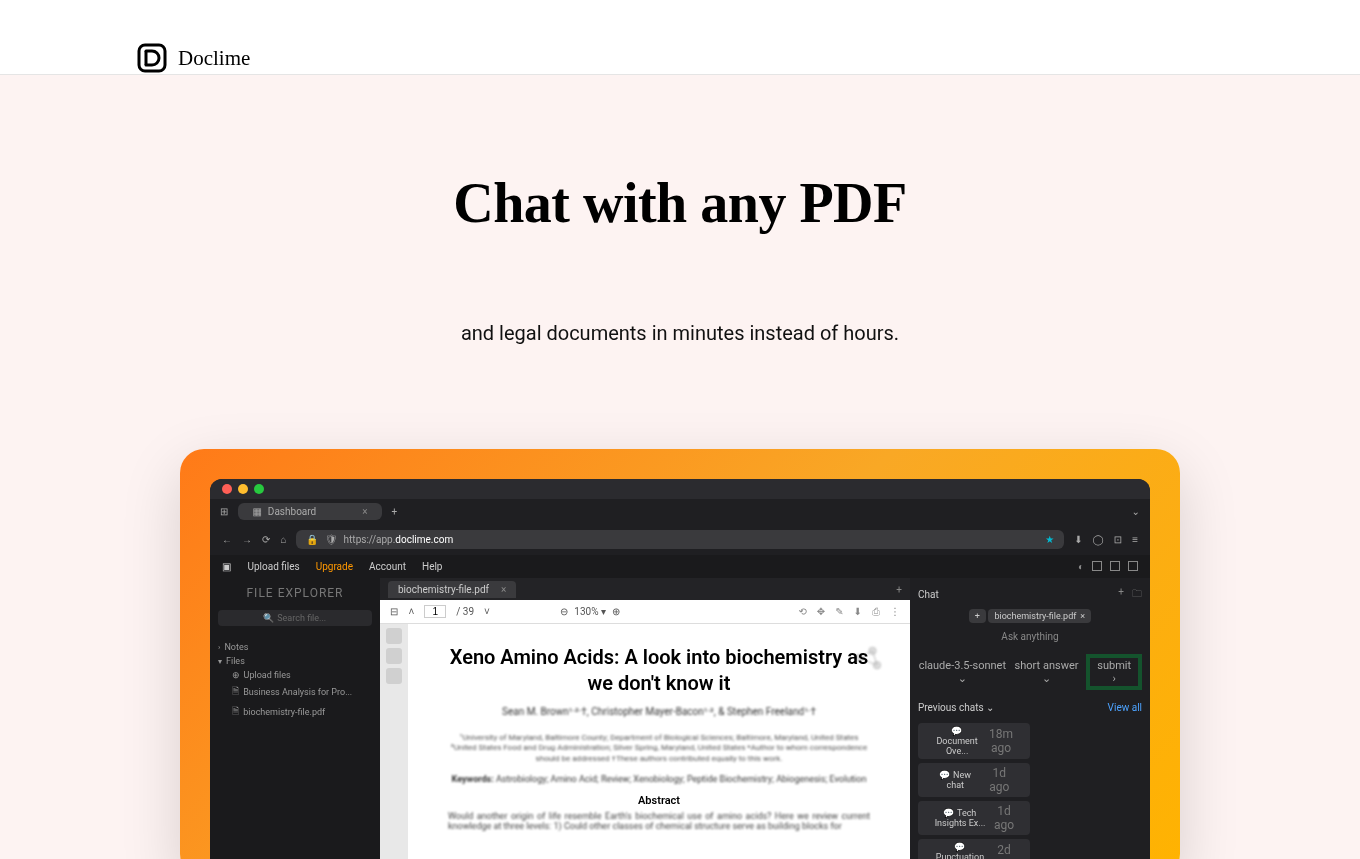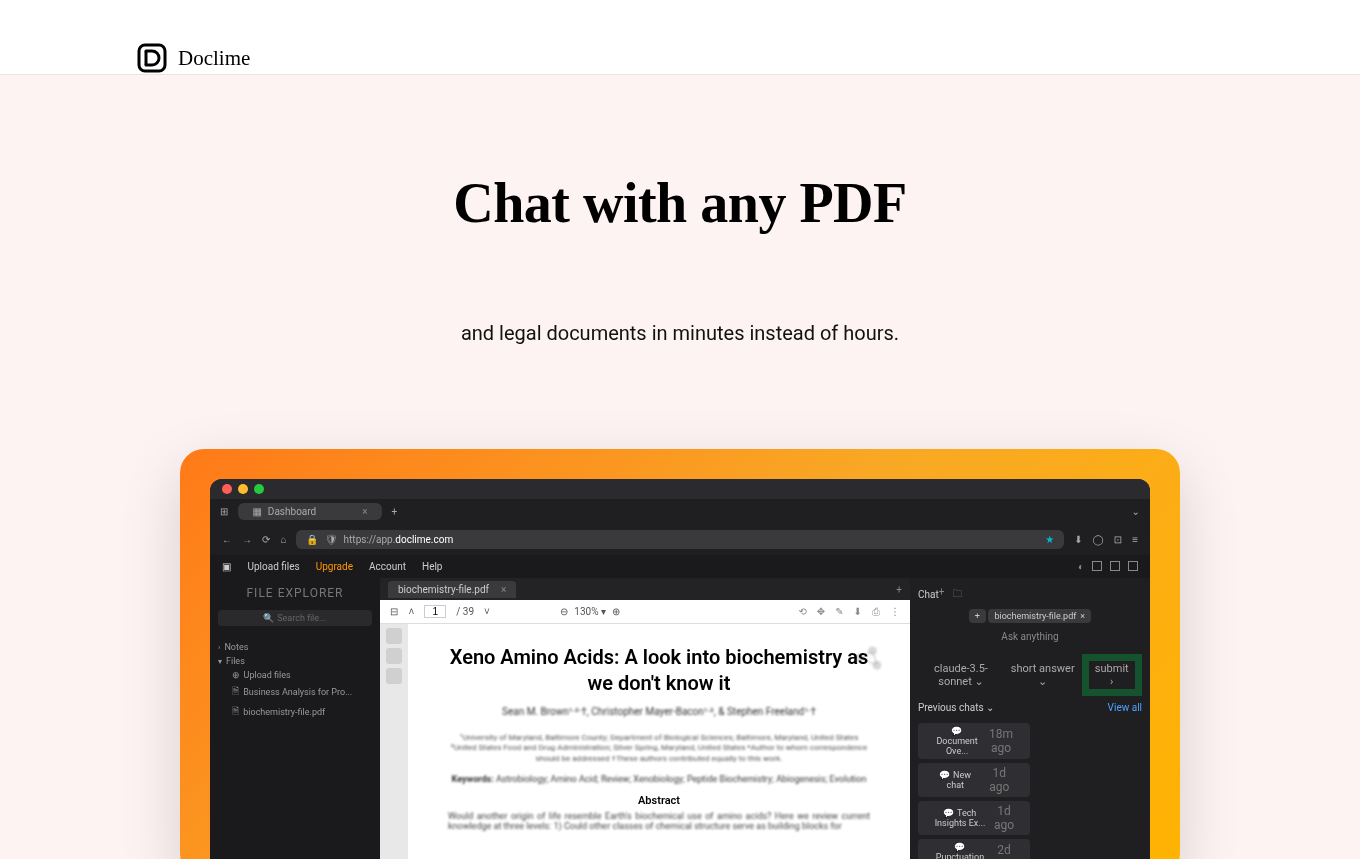--- a/index.html
+++ b/index.html
@@ -45,27 +45,27 @@
 .gutter-icon{width:16px;height:16px;background:#d0d0d0;border-radius:3px}
 .doc-page{flex:1;background:#fff;padding:20px 40px 10px 40px;font-size:10px;position:relative}
 .doc-title{font-size:20px;font-weight:600;line-height:1.3;margin-bottom:10px;filter:blur(.3px)}
 .doc-authors{font-size:10px;color:#333;margin-bottom:16px;filter:blur(.8px)}
 .doc-affil{font-size:8px;color:#555;line-height:1.3;filter:blur(1px);margin-bottom:10px}
 .doc-kw{font-size:9px;color:#333;filter:blur(.8px);margin-bottom:10px}
 .doc-abstract-h{font-size:11px;font-weight:600;filter:blur(.5px);margin-bottom:4px}
 .doc-abstract{font-size:9px;color:#444;filter:blur(1px);text-align:justify}
 .mol-icon{position:absolute;right:24px;top:16px;width:36px;height:36px;opacity:.6;filter:blur(.8px)}
 .chat{width:240px;background:#1f1f22;padding:8px;font-size:10px;color:#ccc;display:flex;flex-direction:column;gap:6px}
-.chat-header{display:flex;align-items:center;}
+.chat-header{display:flex;align-items:center;justify-content:space-between}
 .chat-header-icons{display:flex;gap:8px;color:#888}
 .chat-tag{display:inline-flex;align-items:center;gap:4px;background:#3a3a3d;border-radius:4px;padding:2px 6px;font-size:9px}
 .chat-input{color:#888;padding:2px 0 6px}
 .chat-controls{display:flex;align-items:center;gap:6px;font-size:11px;color:#aaa}
-.chat-submit{margin-left:auto;border:7px solid #14532d;border-radius:0;padding:1px 6px;color:#aaa}
-.prev-chats{display:flex;align-items:center;justify-content:space-between;margin-top:0;font-size:10px}
+.chat-submit{margin-left:auto;border:4px solid #14532d;border-radius:0;padding:1px 6px;color:#aaa}
+.prev-chats{display:flex;align-items:center;justify-content:space-between;margin-top:6px;font-size:10px}
 .view-all{color:#4da3ff}
 .chat-list{display:flex;flex-wrap:wrap;gap:4px;margin-top:4px}
 .chat-chip{background:#2f2f33;border-radius:4px;padding:3px 14px;font-size:9px;color:#ccc;display:flex;align-items:center;gap:4px;width:112px;justify-content:space-between}
 .chat-chip .time{color:#777;font-size:12px}
 .chev{font-size:8px}
 .sq{width:10px;height:10px;border:1px solid #888;display:inline-block}
 </style>
 </head>
 <body>
 

